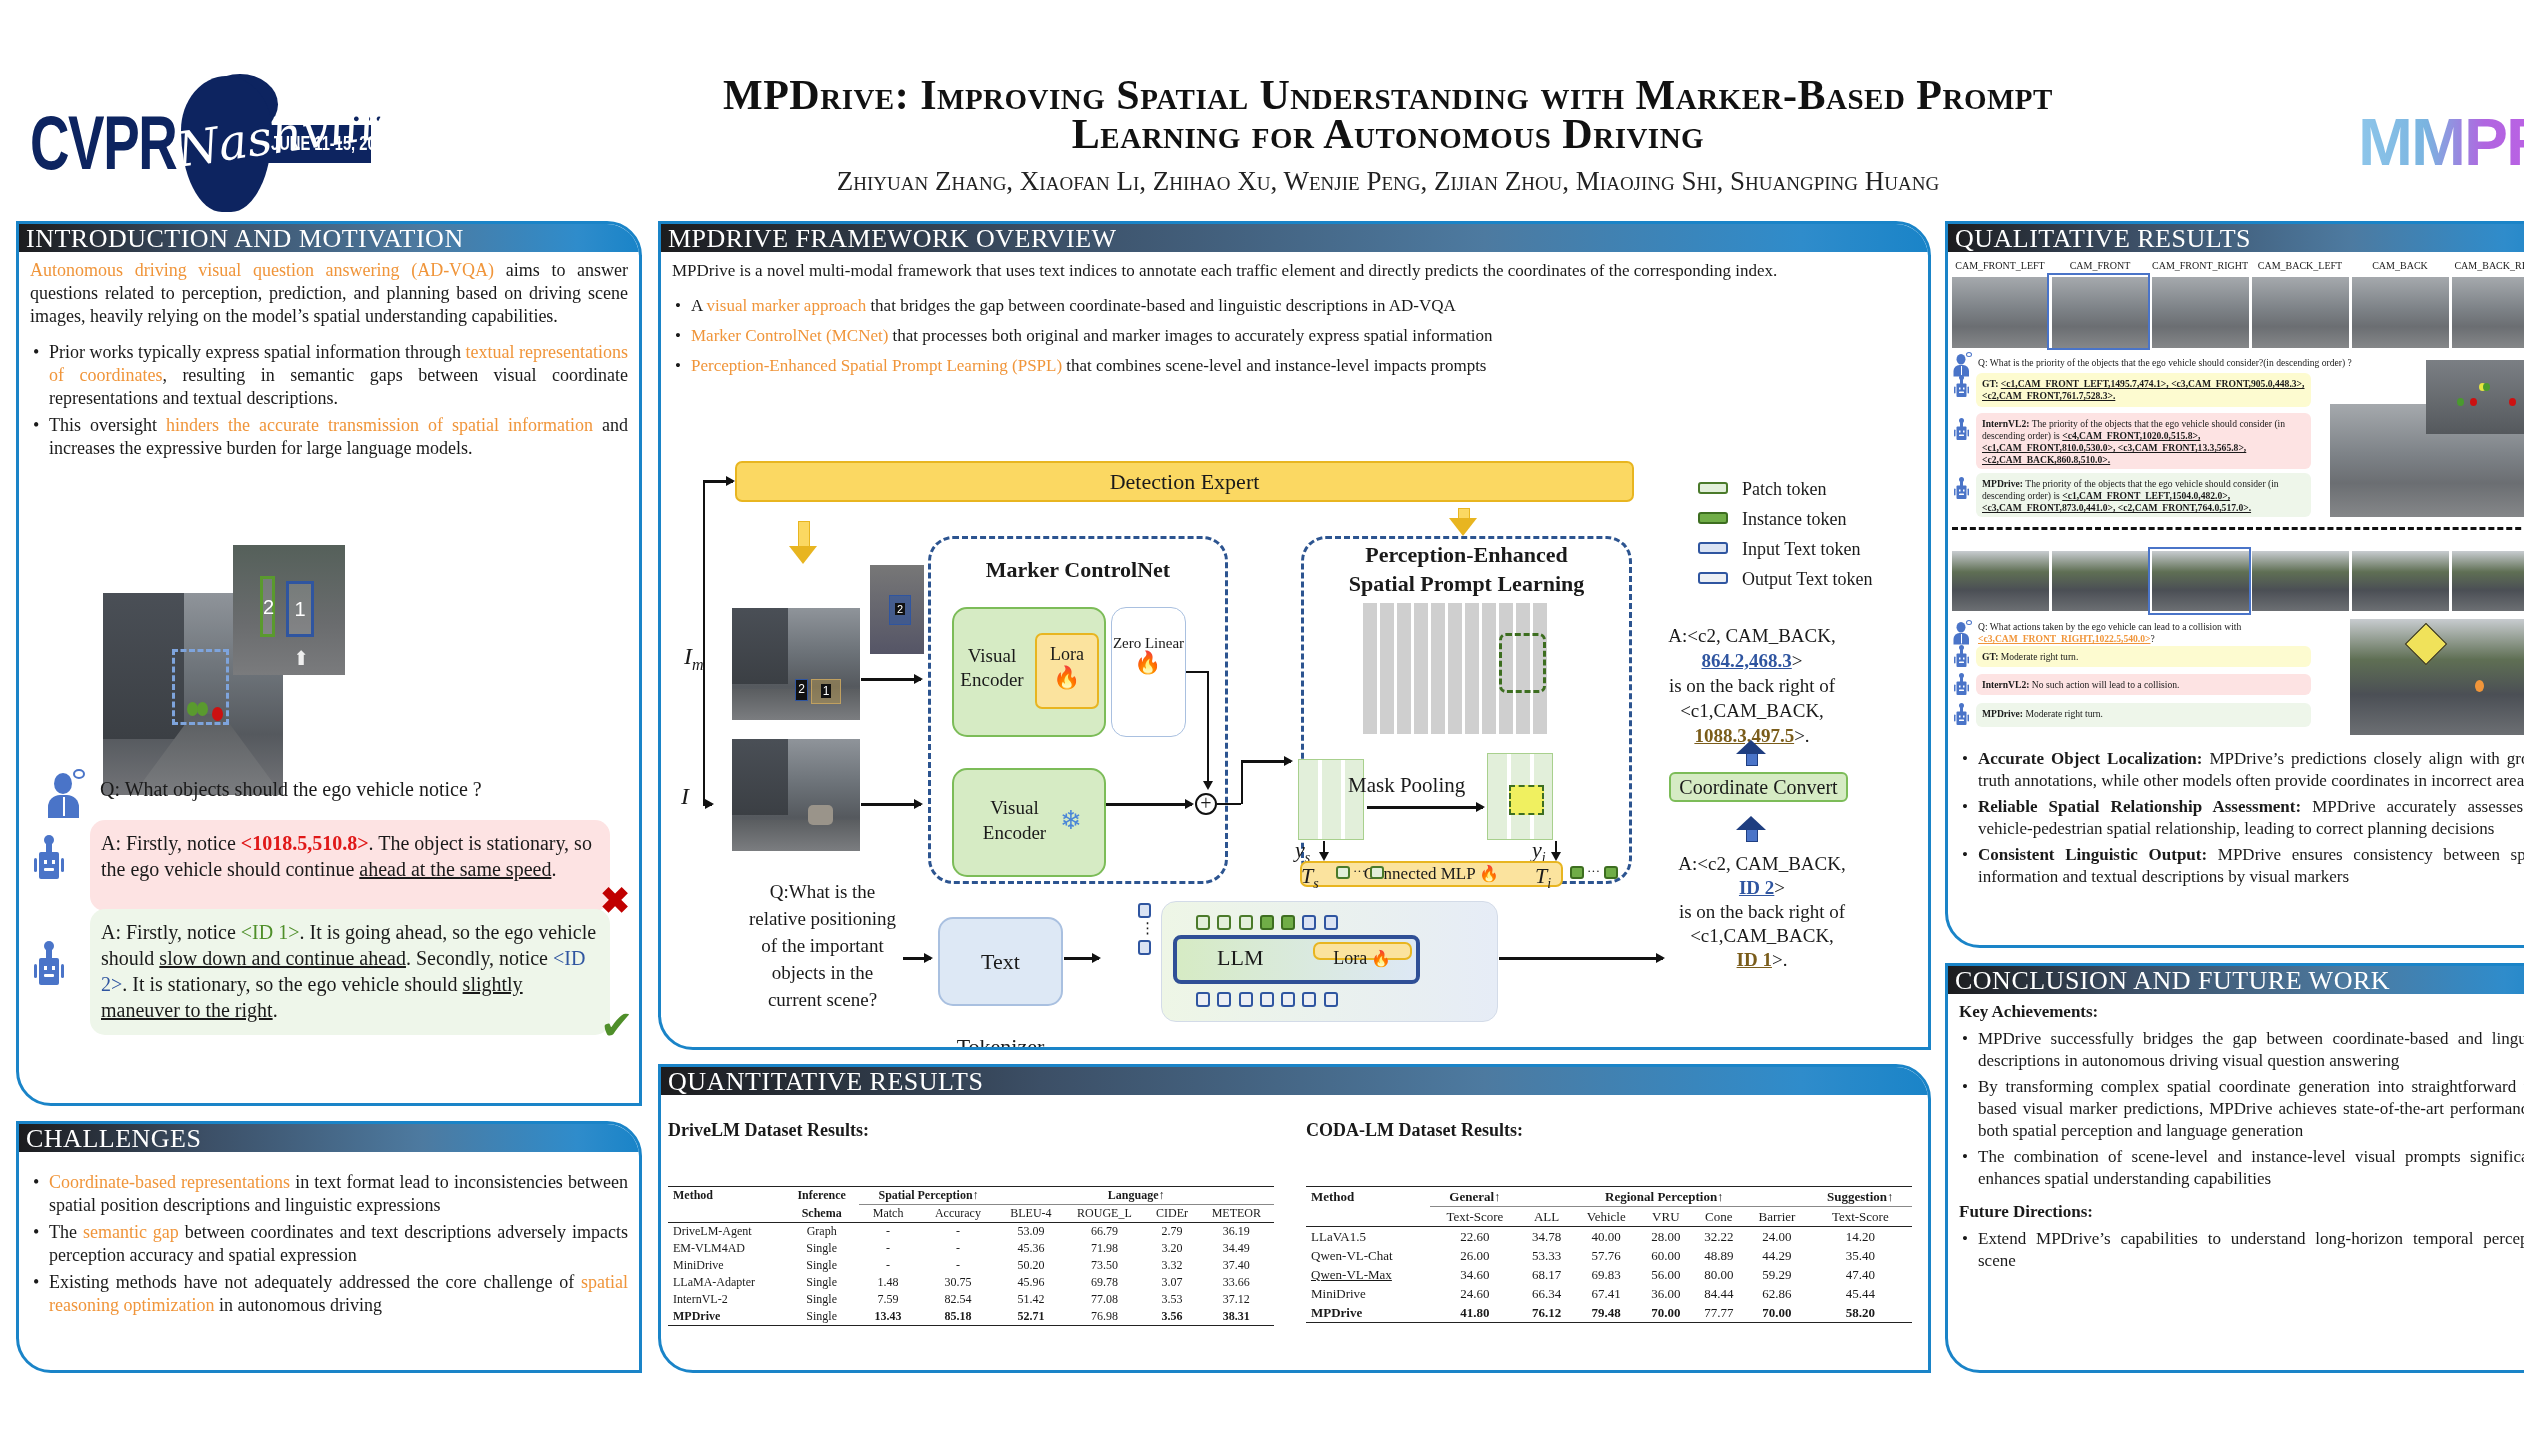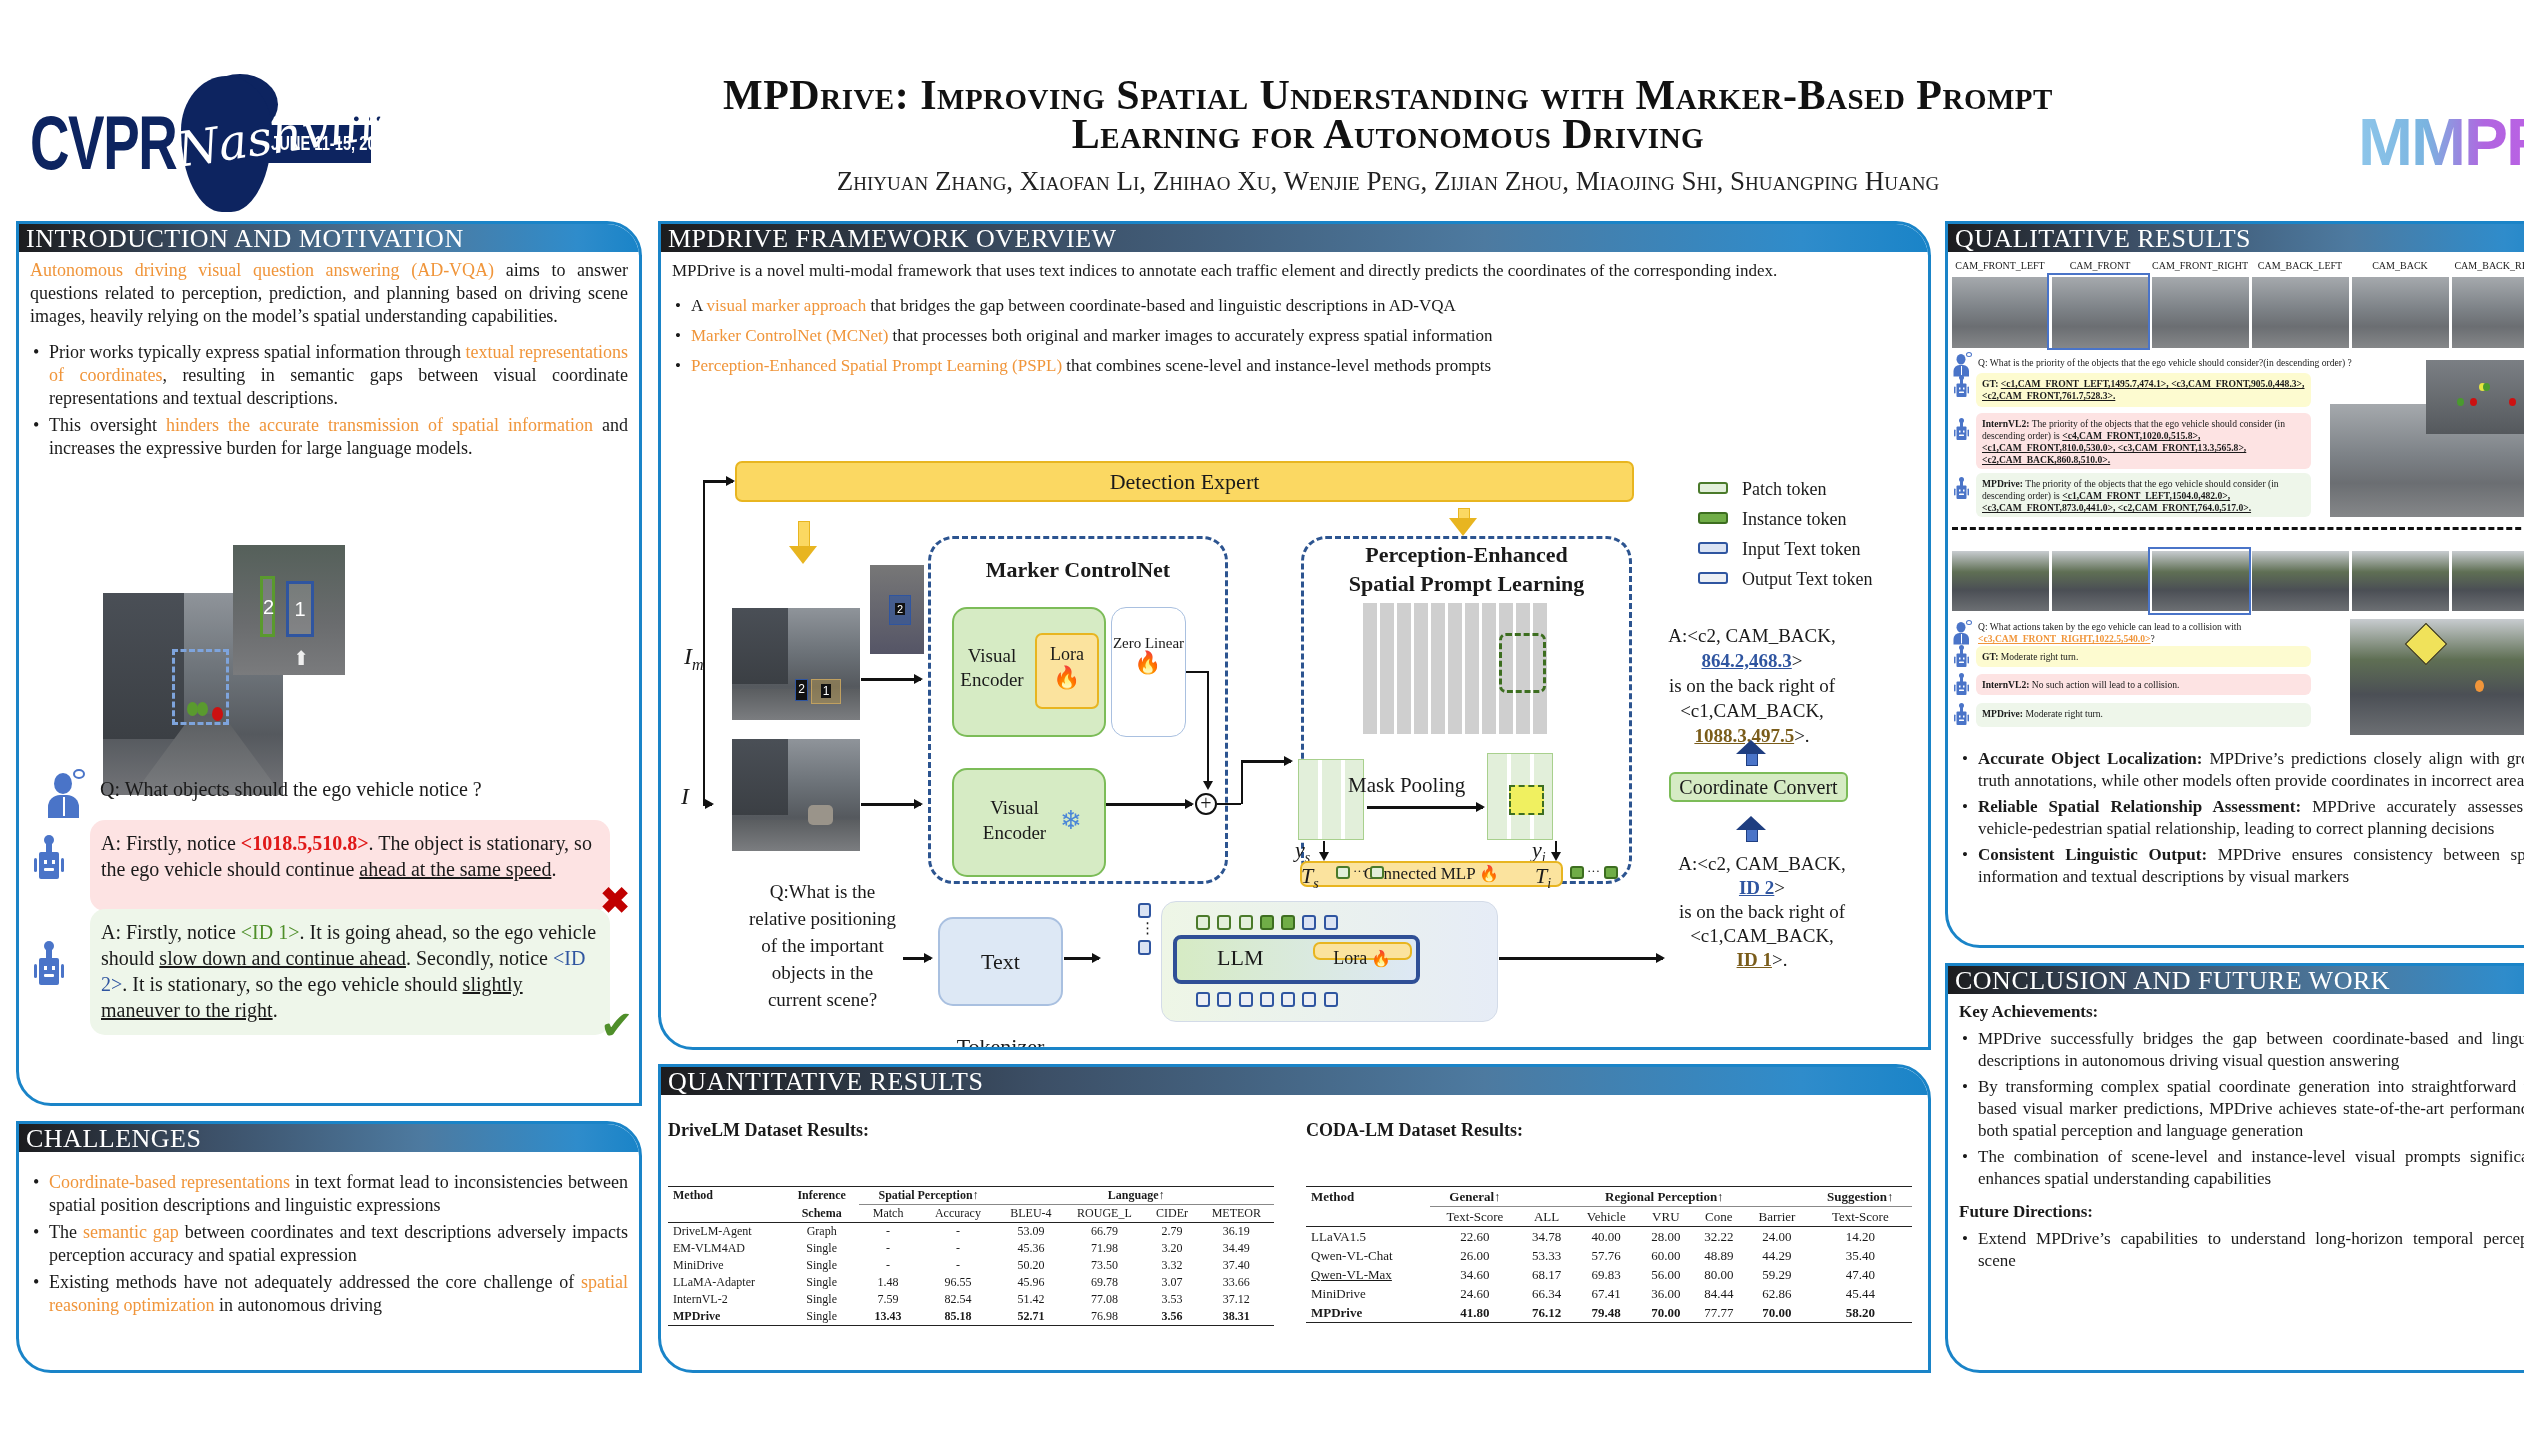--- a/index.html
+++ b/index.html
@@ -179,21 +179,21 @@
   </div>
 </div>
 
 <div id="p-frame" class="panel">
   <div class="hdr">MPDRIVE FRAMEWORK OVERVIEW</div>
   <div class="body" style="font-size:17px;line-height:24px">
     <p>MPDrive is a novel multi-modal framework that uses text indices to annotate each traffic element and directly predicts the coordinates of the corresponding index.</p>
     <ul class="b" style="margin-top:10px;line-height:26px">
       <li><span>A </span><span class="hl">visual marker approach</span><span> that bridges the gap between coordinate-based and linguistic descriptions in AD-VQA</span></li>
       <li><span></span><span class="hl">Marker ControlNet (MCNet)</span><span> that processes both original and marker images to accurately express spatial information</span></li>
-      <li><span></span><span class="hl">Perception-Enhanced Spatial Prompt Learning (PSPL)</span><span> that combines scene-level and instance-level methods prompts</span></li>
+      <li><span></span><span class="hl">Perception-Enhanced Spatial Prompt Learning (PSPL)</span><span> that combines scene-level and instance-level impacts prompts</span></li>
     </ul>
   </div>
 
   <div>
 
     <div class="dg" style="left:42px;top:257px;width:2px;height:323px;background:#111"></div>
     <div class="arrow-h" style="left:42px;top:256px;width:30px"></div>
     <div class="arrow-h" style="left:42px;top:579px;width:9px;background:#111"></div>
 
     <div class="dg box-y" style="left:74px;top:237px;width:899px;height:41px;font-size:22px;line-height:37px;text-align:center">Detection Expert</div>
@@ -387,21 +387,21 @@
           <td>-</td>
           <td>50.20</td>
           <td>73.50</td>
           <td>3.32</td>
           <td>37.40</td>
         </tr>
         <tr>
           <td style="text-align: left;">LLaMA-Adapter</td>
           <td>Single</td>
           <td>1.48</td>
-          <td>96.55</td>
+          <td>30.75</td>
           <td>45.96</td>
           <td>69.78</td>
           <td>3.07</td>
           <td>33.66</td>
         </tr>
         <tr>
           <td style="text-align: left;">InternVL-2</td>
           <td>Single</td>
           <td>7.59</td>
           <td>82.54</td>

